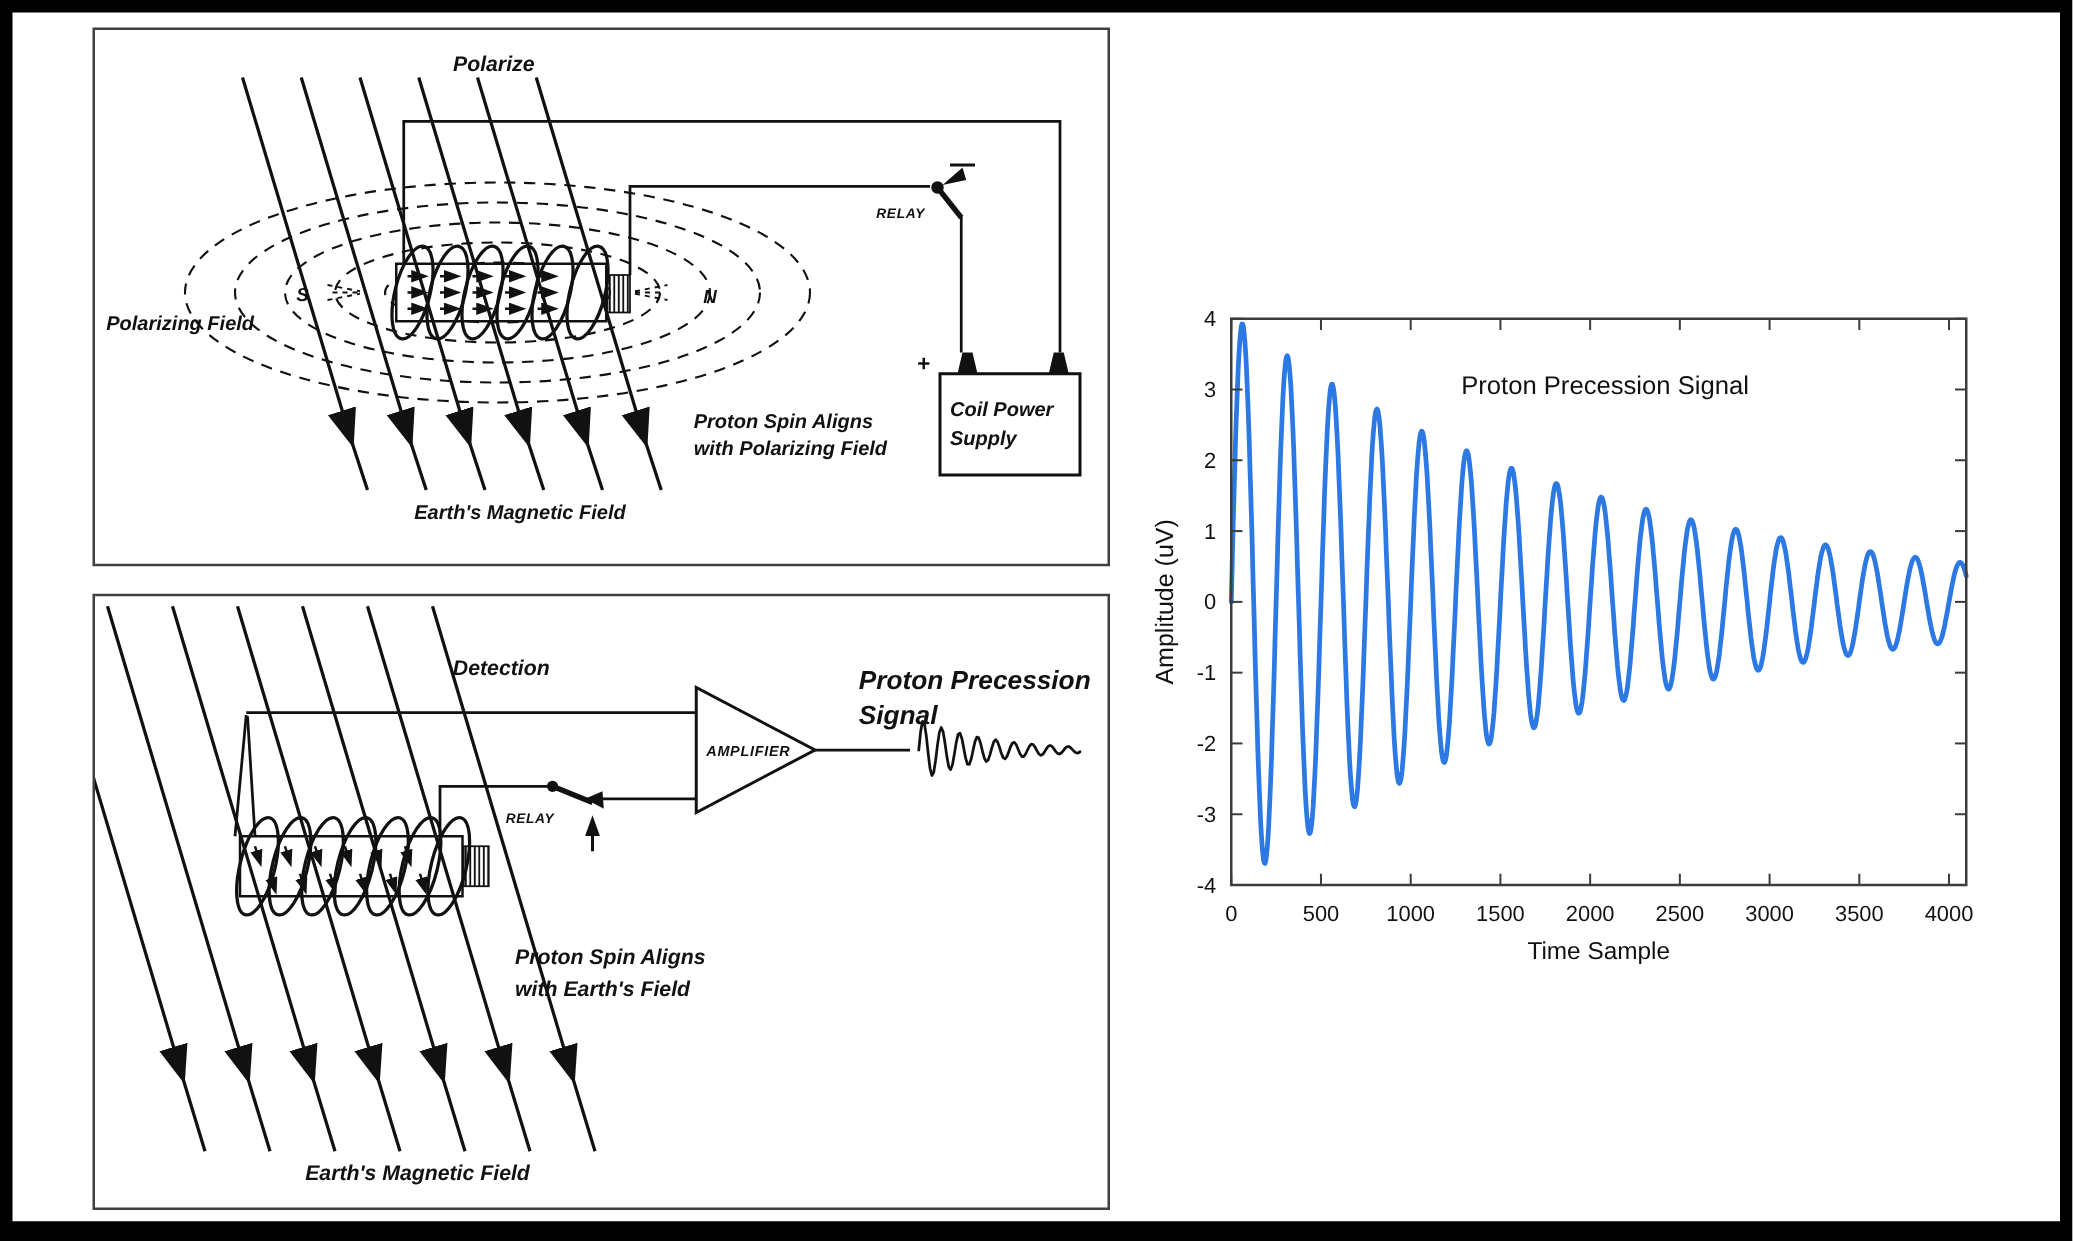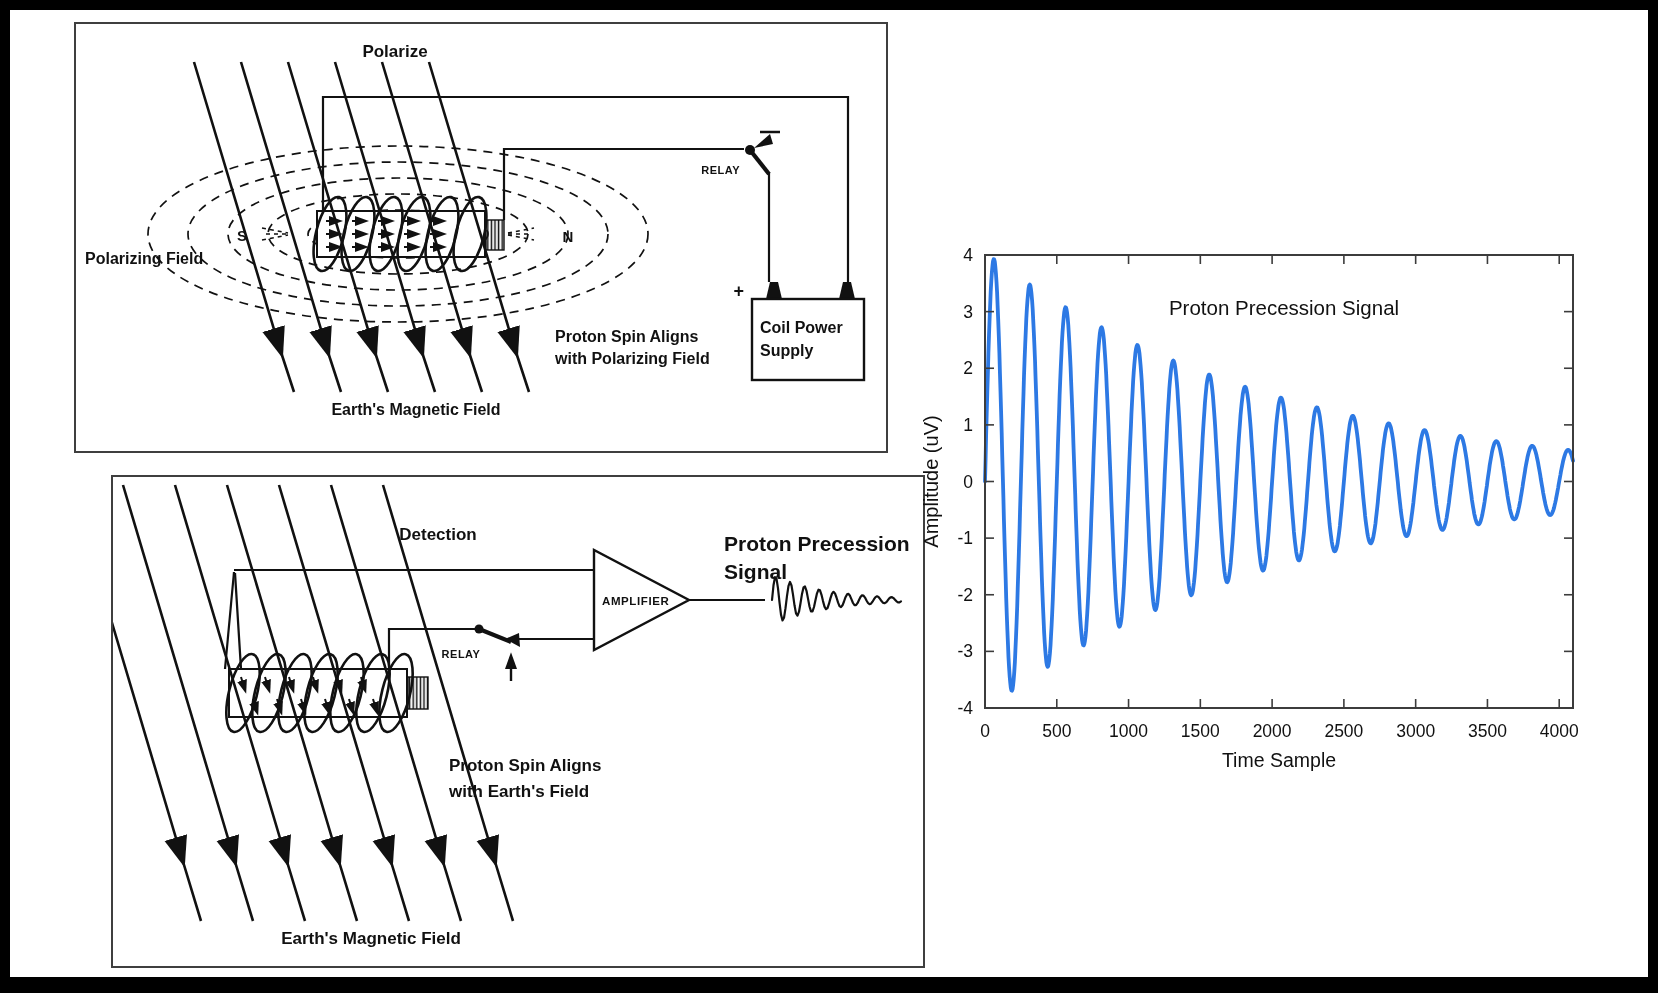--- a/index.html
+++ b/index.html
@@ -1,24 +1,24 @@
 <!DOCTYPE html>
 <html><head>
 <meta charset="utf-8">
 <style>
   html,body{margin:0;padding:0;background:#e8e8e8;}
   .frame{
     position:relative;width:1658px;height:993px;box-sizing:border-box;
     background:#ffffff;border:10px solid #000;border-bottom-width:16px;
     font-family:"Liberation Sans", sans-serif;overflow:hidden;
   }
-  .panel{position:absolute;background:#fff;border:2px solid #3f3f3f;box-sizing:border-box;}
+  .panel{position:absolute;background:#fff;border:2px solid #3f3f3f;box-sizing:border-box;font-style:italic;}
   .panel svg{display:block;}
   #panel-polarize{left:64px;top:12px;width:814px;height:431px;}
-  #panel-detection{left:64px;top:465px;width:814px;height:493px;margin-left:37px;}
+  #panel-detection{left:64px;top:465px;width:814px;height:493px;}
   #chart-wrap{position:absolute;left:870px;top:205px;width:770px;height:580px;}
   text{fill:#111;}
   .dlabel{font-weight:bold;font-family:"Liberation Sans",sans-serif;}
   .wire{stroke:#111;stroke-width:2.2;fill:none;}
   .ink{stroke:#111;fill:none;}
 </style>
 </head>
 <body>
 
 <div class="frame">

